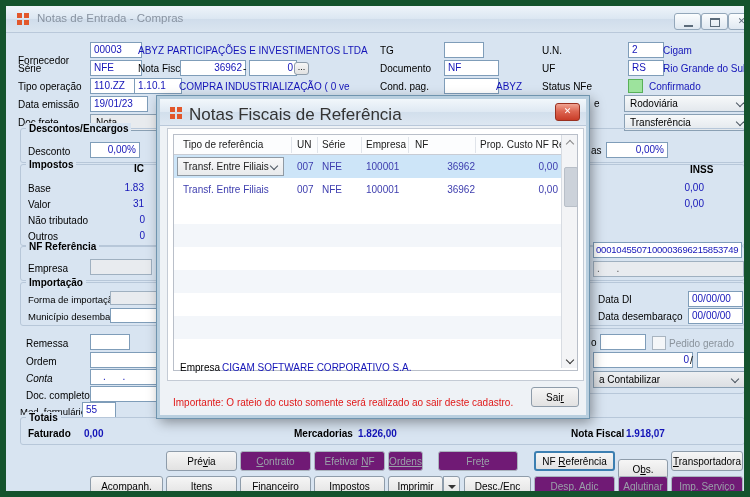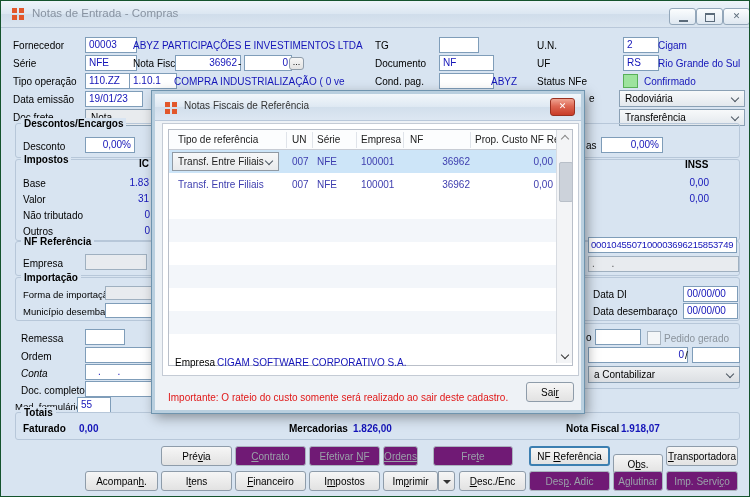--- a/index.html
+++ b/index.html
@@ -1,18 +1,18 @@
 <!DOCTYPE html>
 <html><head>
 <meta charset="utf-8">
 <style>
   html,body{margin:0;padding:0;background:#9aa7b5;}
   #app{position:relative;width:750px;height:497px;background:#d8e4f1;
        font-family:"Liberation Sans","DejaVu Sans",sans-serif;font-size:10px;color:#000;
-       border:1px solid #14532d;box-sizing:border-box;overflow:hidden;}
+       border:6px solid #14532d;box-sizing:border-box;overflow:hidden;}
   .abs{position:absolute;}
   .lbl{position:absolute;white-space:nowrap;line-height:13px;color:#000;}
   .b{font-weight:bold;}
   .navy{color:#1414b8;}
   .gray{color:#8a939c;}
   .frag{position:absolute;white-space:nowrap;color:#000;}
   .rt{position:absolute;text-align:right;white-space:nowrap;}
   .inp{position:absolute;background:#fff;border:1px solid #7f9db9;height:14px;line-height:14px;
        padding:0 3px;color:#1414b8;white-space:pre;overflow:hidden;box-sizing:content-box;}
   .inp.ra{text-align:right;}
@@ -84,21 +84,21 @@
         <span class="minig"></span>
       </span>
     <span class="wbtn" style="left:695px;">
         <span class="maxg"></span>
       </span>
     <span class="wbtn" style="left:722px;">
         <span class="xg">✕</span>
       </span>
   </div>
 
-  <span class="lbl" style="left:12px;top:38px;">Fornecedor</span>
+  <span class="lbl" style="left:12px;top:48px;">Fornecedor</span>
   <div class="inp" style="left:84px;top:36px;width:44px;">00003</div>
   <span class="lbl navy" style="left:132px;top:38px;">ABYZ PARTICIPAÇÕES E INVESTIMENTOS LTDA</span>
   <span class="lbl" style="left:374px;top:38px;">TG</span>
   <div class="inp" style="left:438px;top:36px;width:32px;"></div>
   <span class="lbl" style="left:536px;top:38px;">U.N.</span>
   <div class="inp" style="left:622px;top:36px;width:28px;">2</div>
   <span class="lbl navy" style="left:657px;top:38px;">Cigam</span>
 
   <span class="lbl" style="left:12px;top:56px;">Série</span>
   <div class="inp" style="left:84px;top:54px;width:44px;">NFE</div>
@@ -224,21 +224,21 @@
       <span class="tri"></span>
     </div>
   <div class="btn" style="left:458px;top:470px;width:67px;"><u>D</u>esc./Enc</div>
   <div class="btn dis" style="left:528px;top:470px;width:81px;">Des<u>p</u>. Adic</div>
   <div class="btn dis" style="left:612px;top:470px;width:50px;">A<u>g</u>lutinar</div>
   <div class="btn dis" style="left:665px;top:470px;width:72px;">Imp. Servi<u>ç</u>o</div>
 
   <div id="modal">
     <div class="titlebar">
       <span class="cigam" style="left:10px;top:8px;"></span>
-      <span class="abs" style="left:29px;top:6px;font-size:10px;color:#333;">Notas Fiscais de Referência</span>
+      <span class="abs" style="left:29px;top:6px;font-size:17px;color:#333;">Notas Fiscais de Referência</span>
       <span class="closebtn"><span>✕</span></span>
     </div>
     <div class="panel">
       <div class="tbl">
         <div class="thead">
           <span class="th" style="left:9px;">Tipo de referência</span>
           <span class="th" style="left:123px;">UN</span>
           <span class="th" style="left:148px;">Série</span>
           <span class="th" style="left:192px;">Empresa</span>
           <span class="th" style="left:241px;">NF</span>

